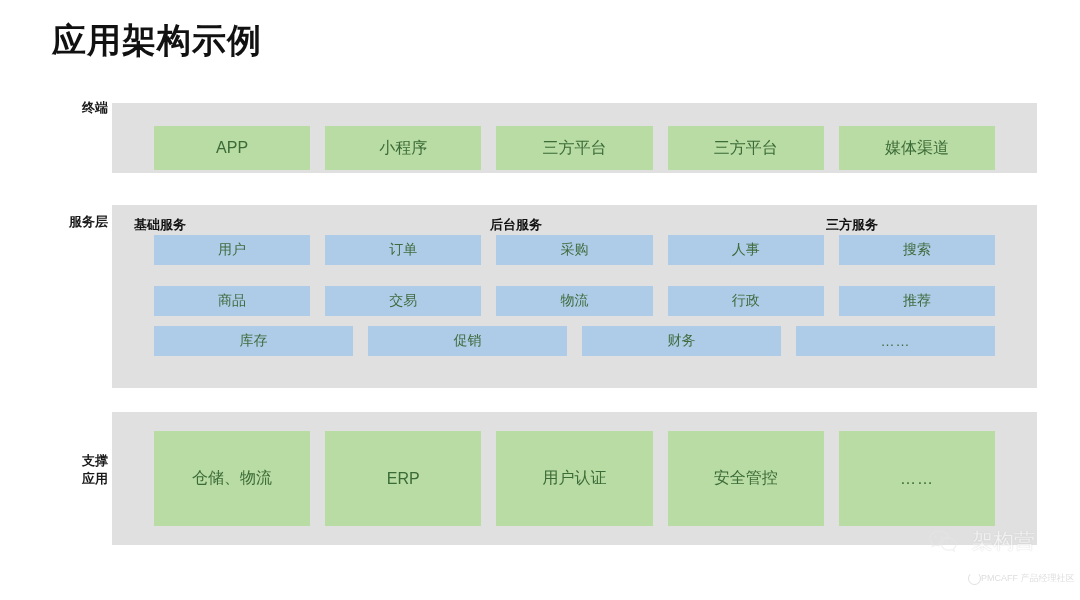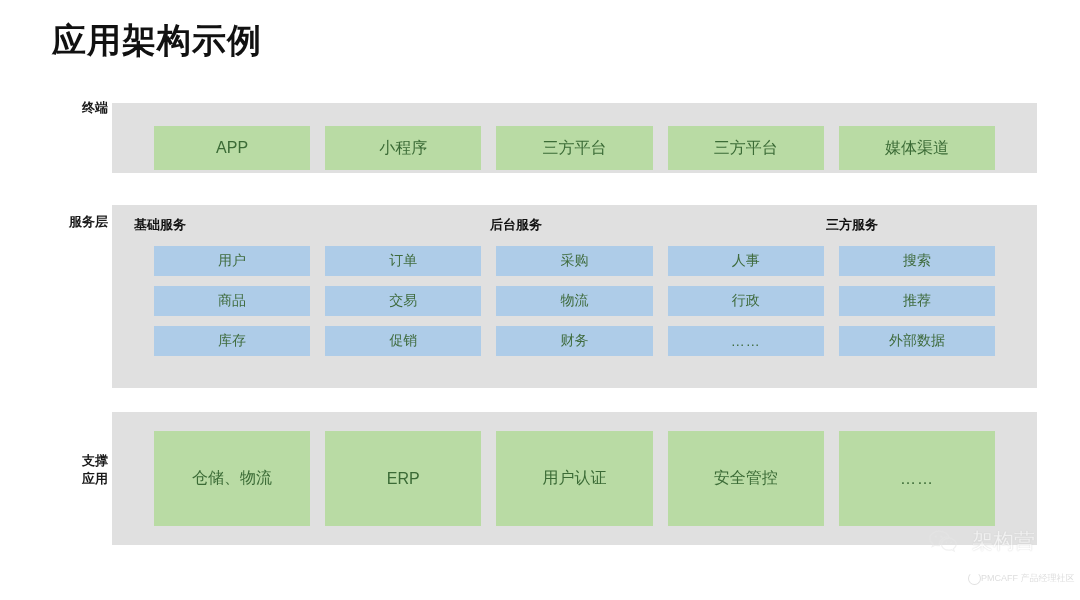--- a/index.html
+++ b/index.html
@@ -94,21 +94,21 @@
     font-size: 13px;
     font-weight: bold;
     color: #111111;
     white-space: nowrap;
   }
   .group-head.g1 { left: 22px;  top: 11px; }
   .group-head.g2 { left: 378px; top: 11px; }
   .group-head.g3 { left: 714px; top: 11px; }
 
   
-  .panel.service .tile-row.r1 { top: 41px; }
+  .panel.service .tile-row.r1 { top: 30px; }
   .panel.service .tile-row.r2 { top: 81px; }
   .panel.service .tile-row.r3 { top: 121px; }
   .panel.service .tile {
     height: 30px;
     font-size: 14px;
   }
 
   
   .panel.support .tile-row { top: 19px; }
   .panel.support .tile {
@@ -203,21 +203,20 @@
       <div class="tile blue">物流</div>
       <div class="tile blue">行政</div>
       <div class="tile blue">推荐</div>
     </div>
 
     <div class="tile-row r3">
       <div class="tile blue">库存</div>
       <div class="tile blue">促销</div>
       <div class="tile blue">财务</div>
       <div class="tile blue ellipsis">……</div>
-      <div class="tile blue">外部数据</div>
     </div>
   </div>
 
   <div class="row-label support">支撑
 应用</div>
   <div class="panel support">
     <div class="tile-row">
       <div class="tile green">仓储、物流</div>
       <div class="tile green">ERP</div>
       <div class="tile green">用户认证</div>

